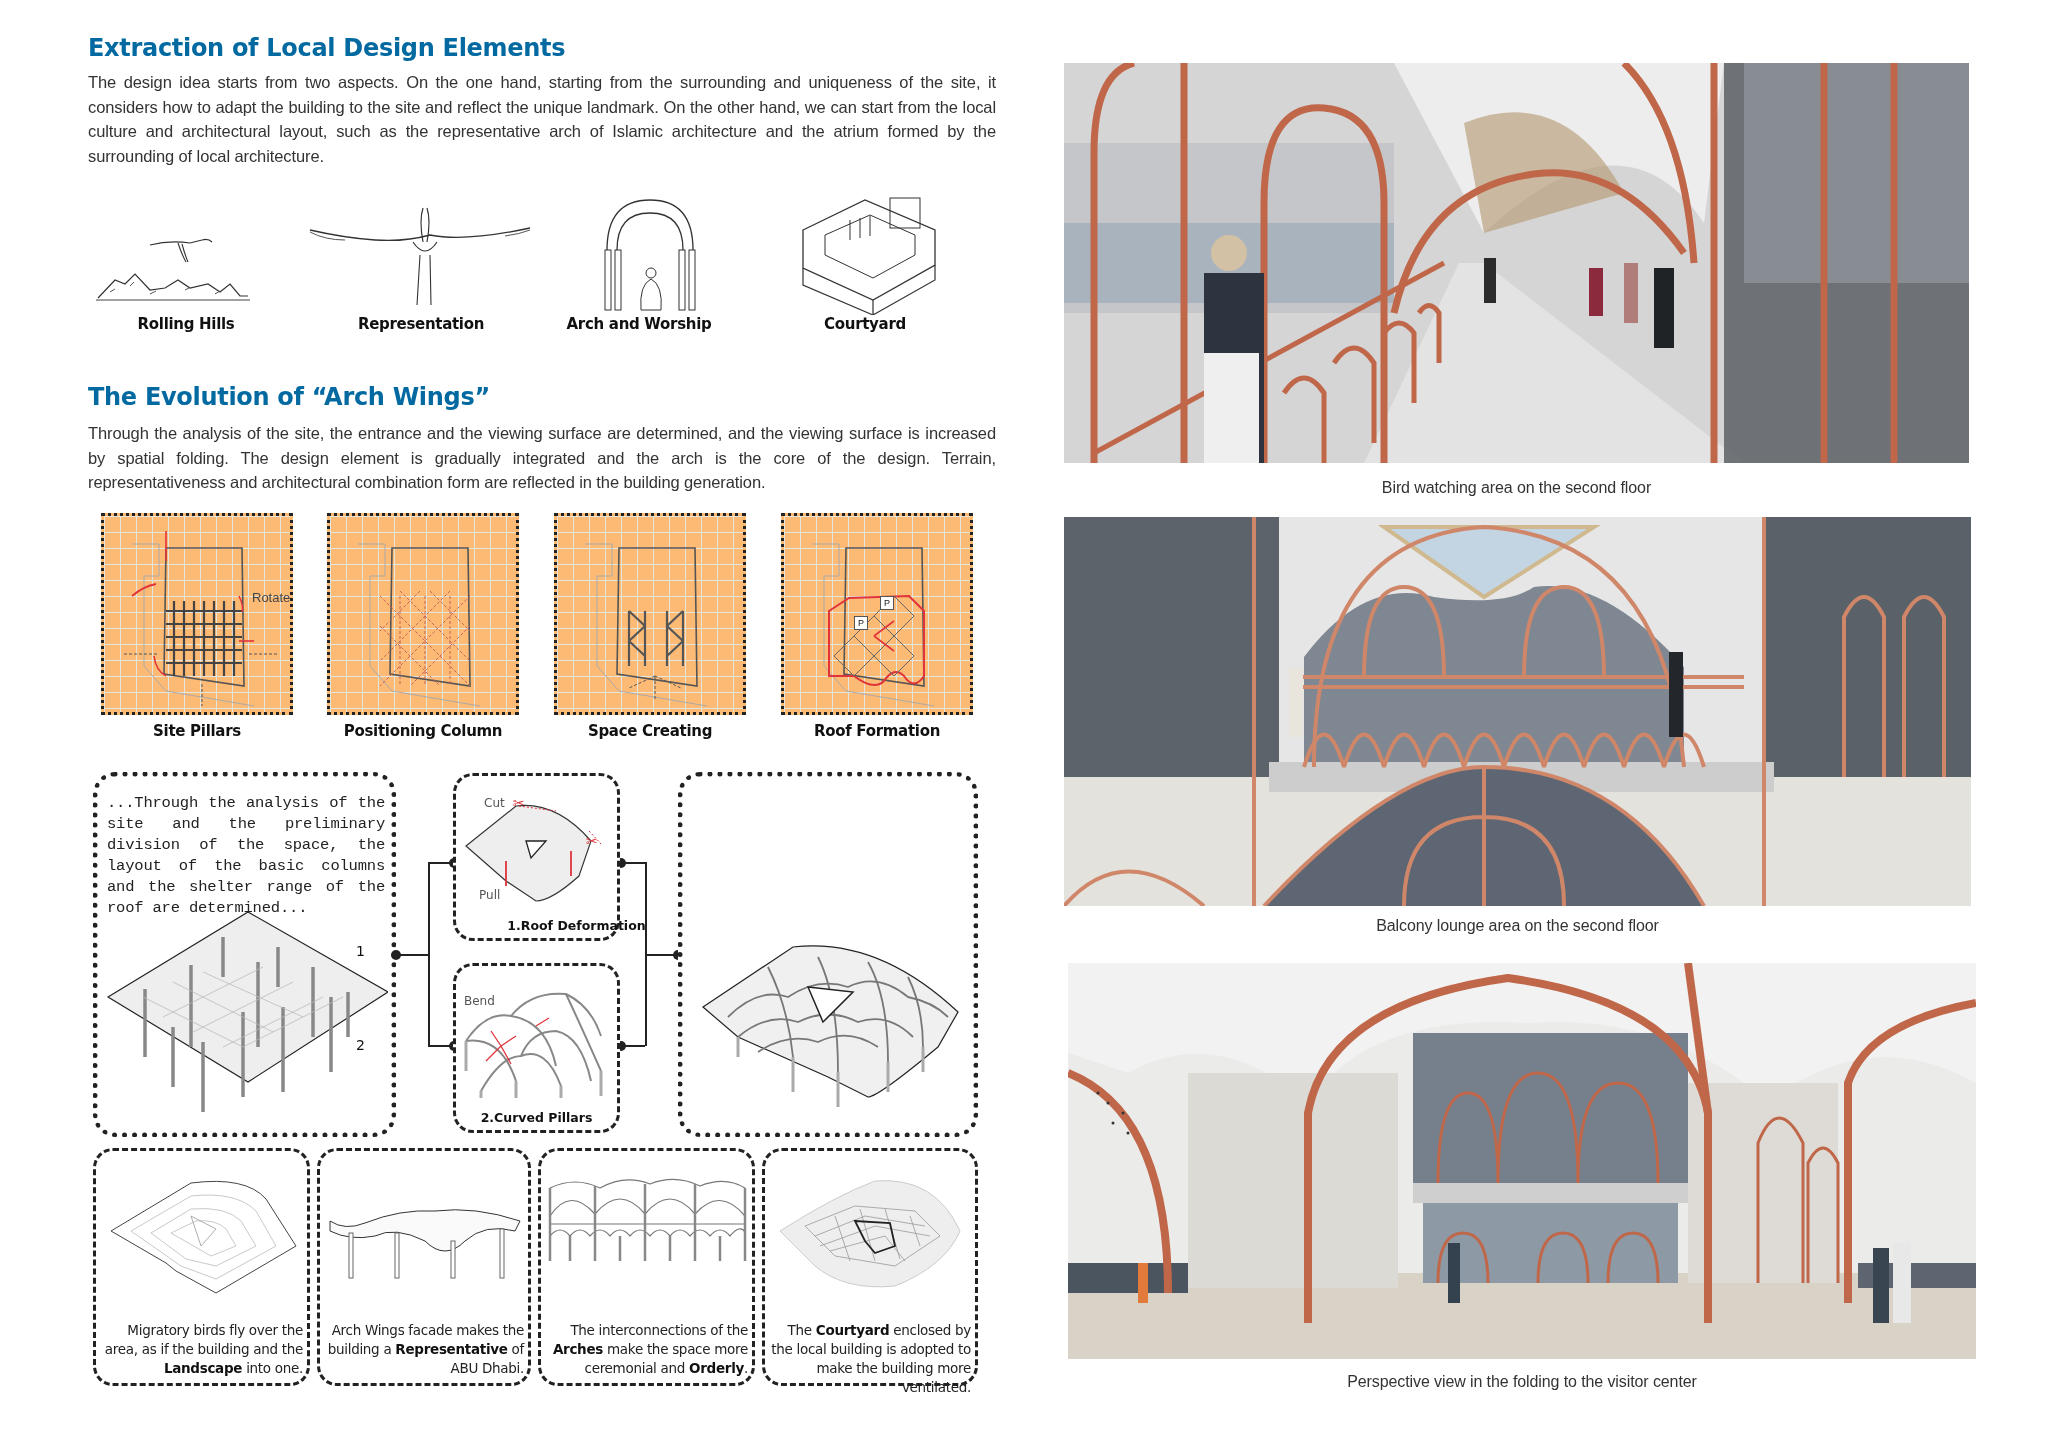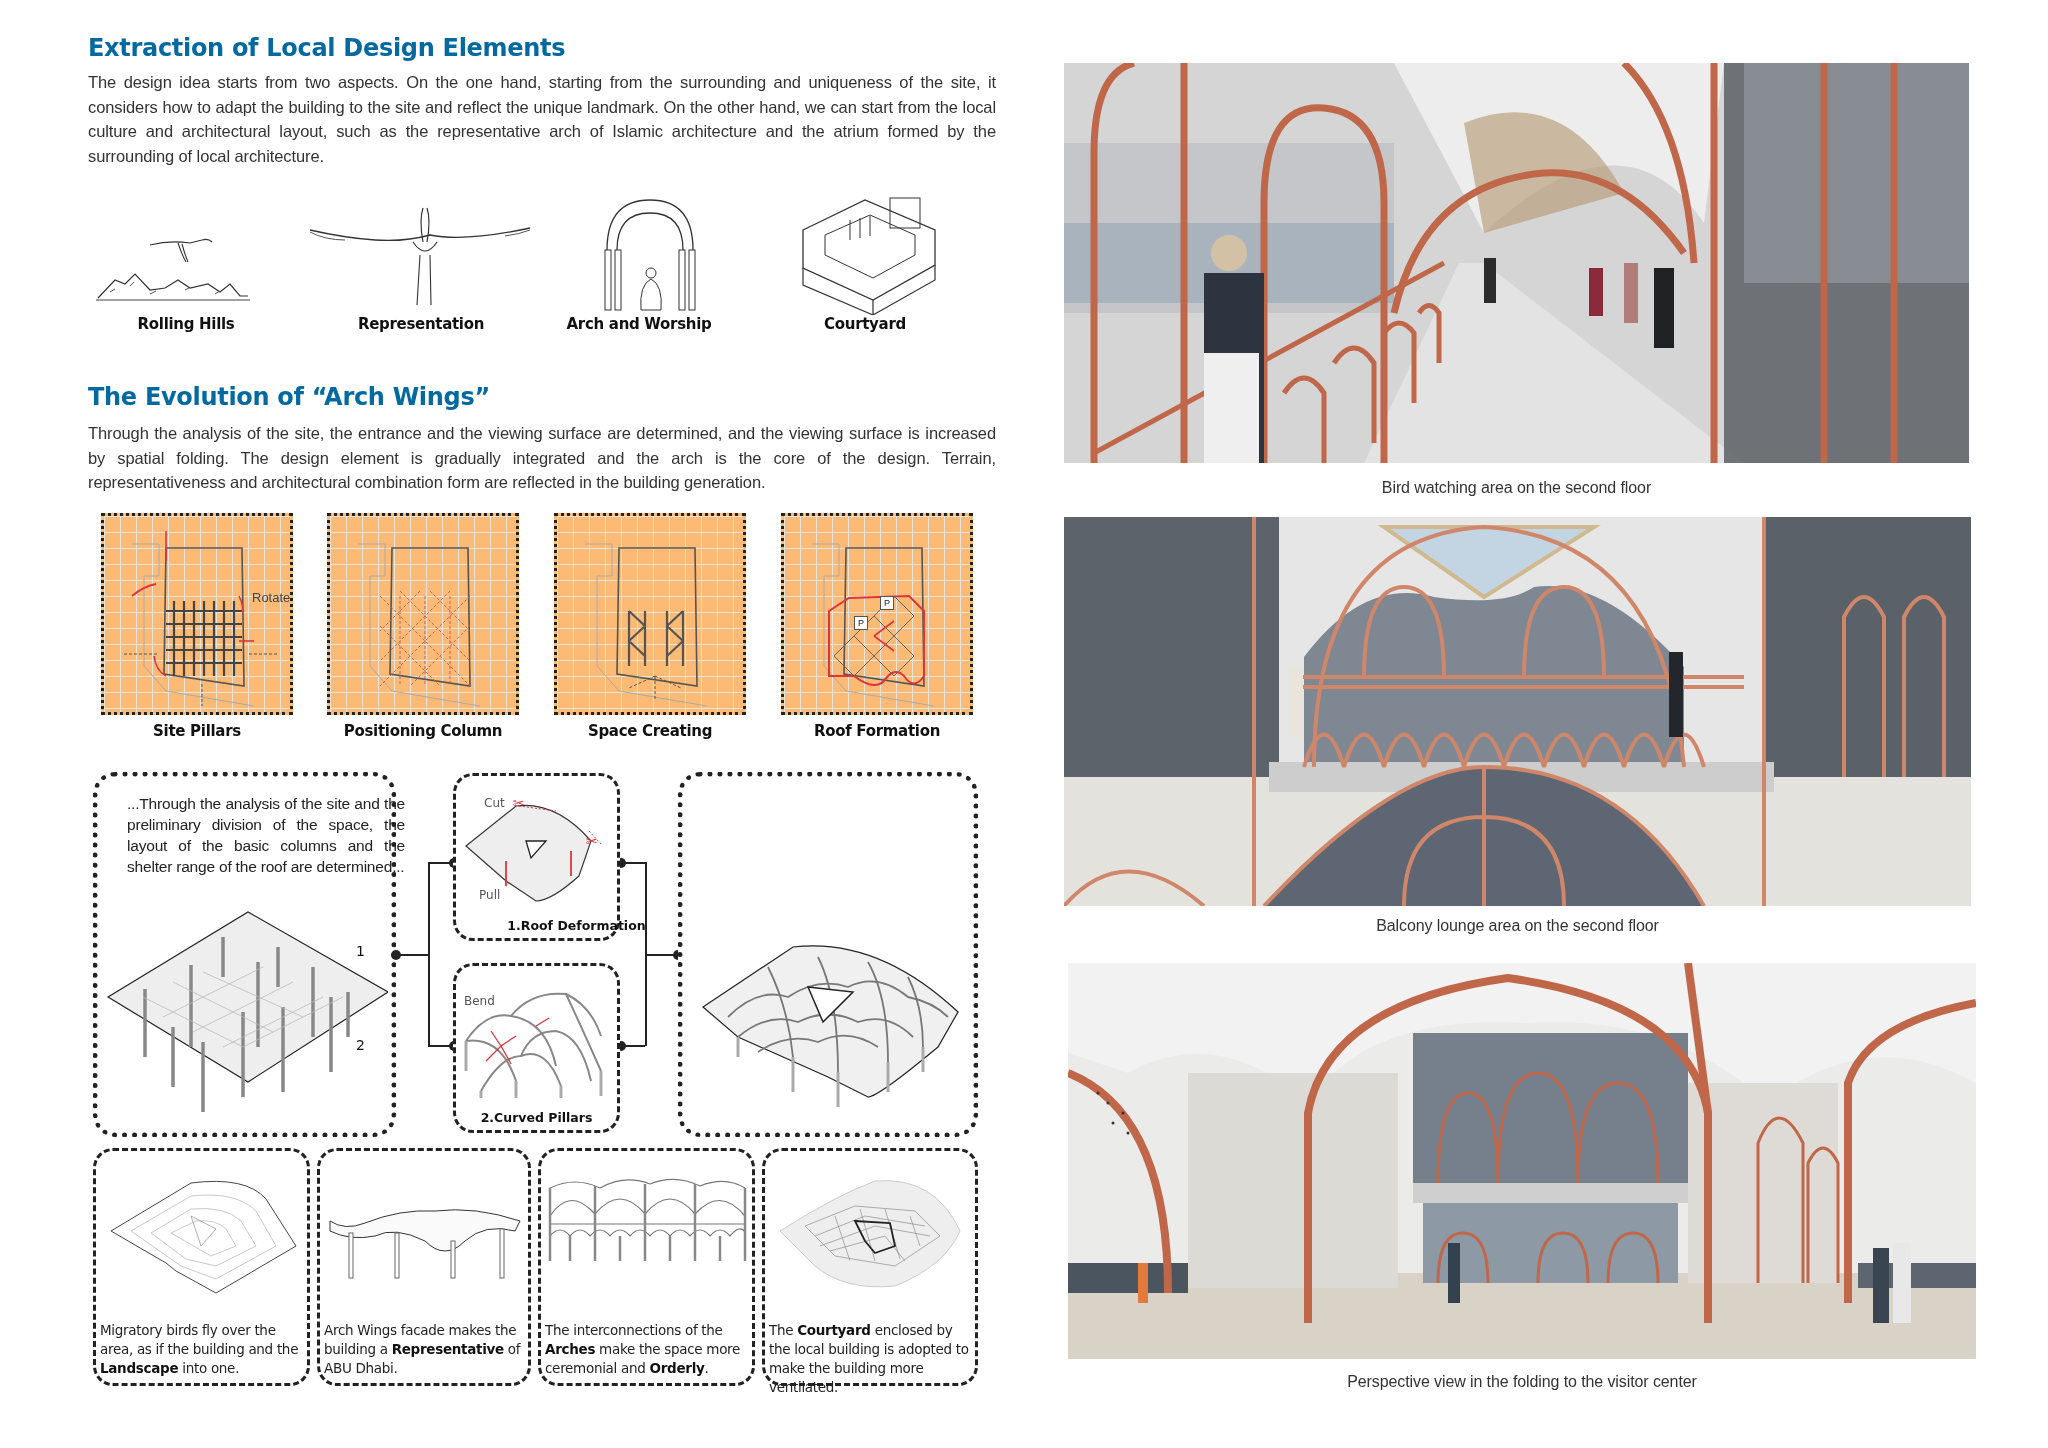--- a/index.html
+++ b/index.html
@@ -5,22 +5,22 @@
   html, body { margin:0; padding:0; background:#ffffff; }
   body { width:2048px; height:1448px; position:relative; overflow:hidden; font-family:"Liberation Sans", sans-serif; color:#1a1a1a; }
   .abs { position:absolute; }
   .h1 { font-family:"DejaVu Sans", sans-serif; font-size:24px; font-weight:600; color:#0369a1; letter-spacing:-0.3px; }
   .para { font-family:"Liberation Sans", sans-serif; font-size:16.5px; line-height:24.5px; color:#333; text-align:justify; text-align-last:left; letter-spacing:-0.1px; }
   .sk-label { font-family:"DejaVu Sans", sans-serif; font-size:15px; font-weight:600; color:#111; text-align:center; width:200px; letter-spacing:-0.3px; }
   .dbox { border:5px dotted #222; border-radius:22px; box-sizing:border-box; background:#fff; }
   .dashbox { border:3px dashed #222; border-radius:20px; box-sizing:border-box; background:#fff; }
   .sq { border:3px dotted #222; box-sizing:border-box; background:#fdba74; overflow:hidden; }
   .sq-grid { position:absolute; inset:0; background-image:linear-gradient(#e2e6de 1px, transparent 1px), linear-gradient(90deg,#e2e6de 1px, transparent 1px); background-size:16px 16px; }
-  .box-text { font-family:Liberation Sans, sans-serif; font-size:15.5px; line-height:21px; color:#222; text-align:justify; text-align-last:left; letter-spacing:-0.2px;margin-left:20px; }
-  .bot-text { font-family:"DejaVu Sans", sans-serif; font-size:13.5px; line-height:19px; color:#222; text-align:left; letter-spacing:-0.3px; }
+  .box-text { font-family:Liberation Mono, monospace; font-size:15.5px; line-height:21px; color:#222; text-align:justify; text-align-last:left; letter-spacing:-0.2px; }
+  .bot-text { font-family:"DejaVu Sans", sans-serif; font-size:13.5px; line-height:19px; color:#222; text-align:right; letter-spacing:-0.3px; }
   .bot-text b { font-weight:700; color:#111; }
   .sub-label { font-family:"DejaVu Sans", sans-serif; font-size:12.5px; font-weight:700; color:#111; text-align:center; }
   .photo { overflow:hidden; }
   .caption { font-family:"Liberation Sans", sans-serif; font-size:16px; color:#333; text-align:center; letter-spacing:-0.1px; }
   .conn { position:absolute; background:#222; }
   .dot { position:absolute; width:10px; height:10px; border-radius:50%; background:#222; }
   svg { display:block; }
 </style>
 </head>
 <body>

